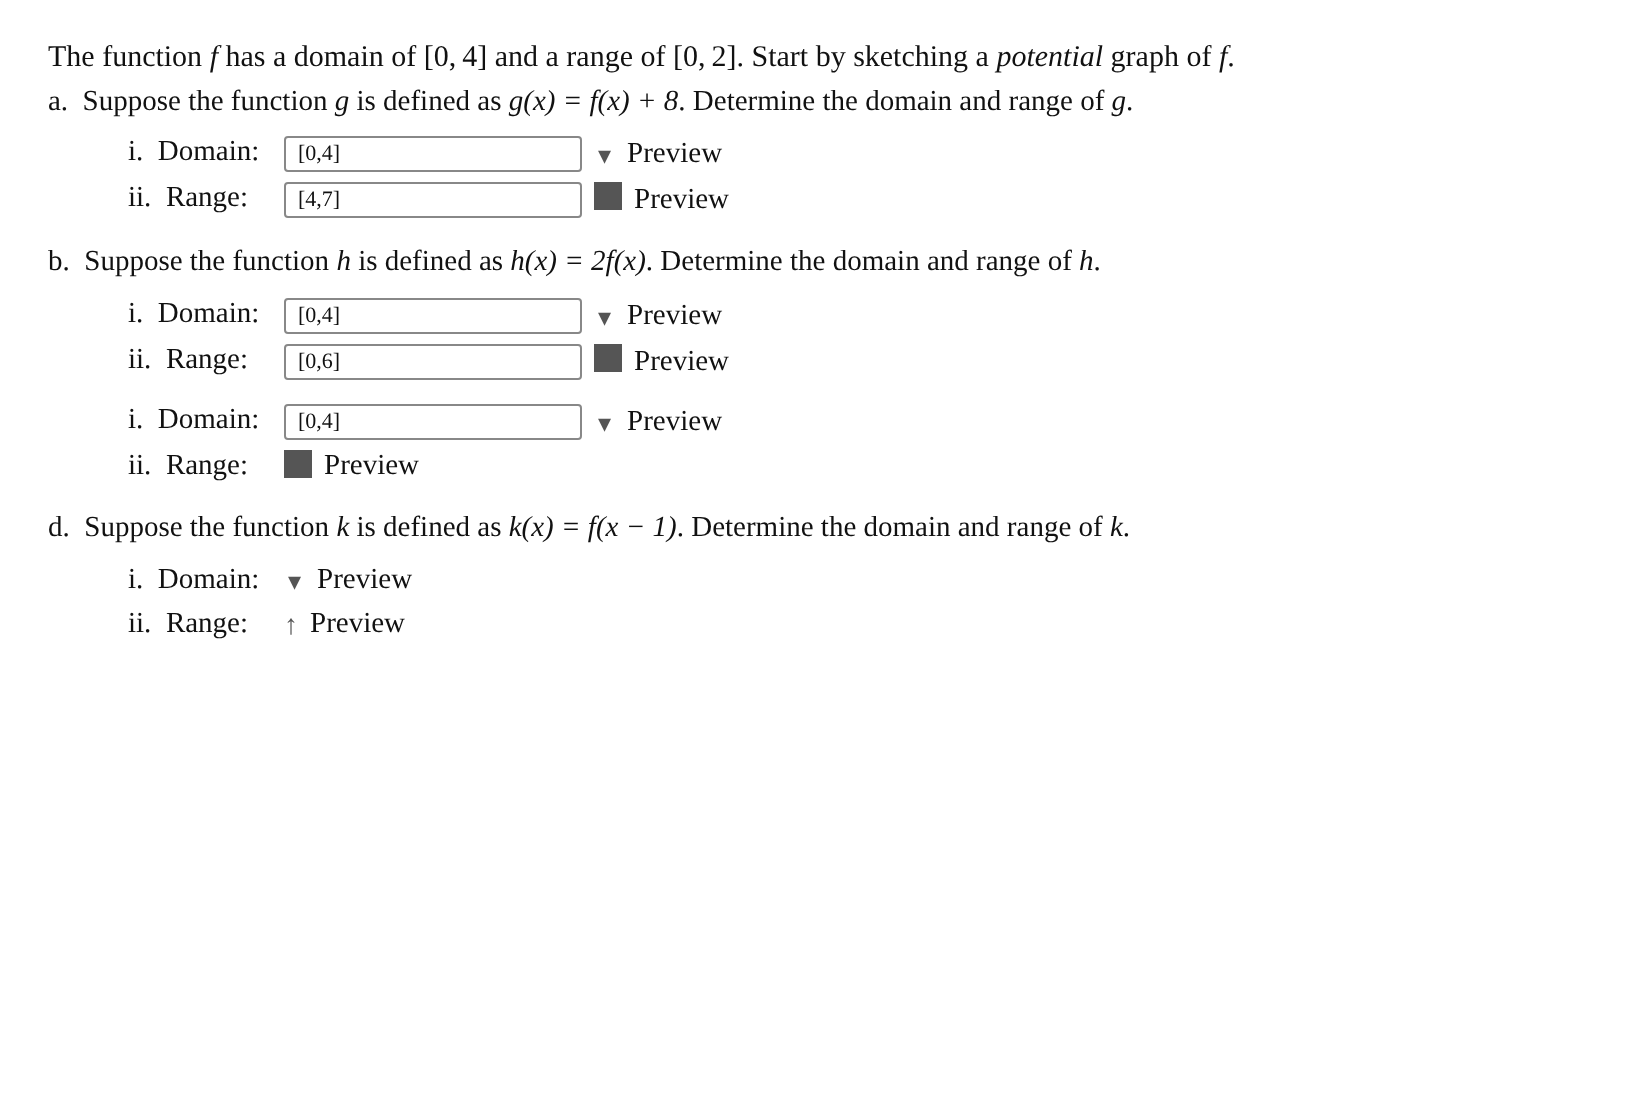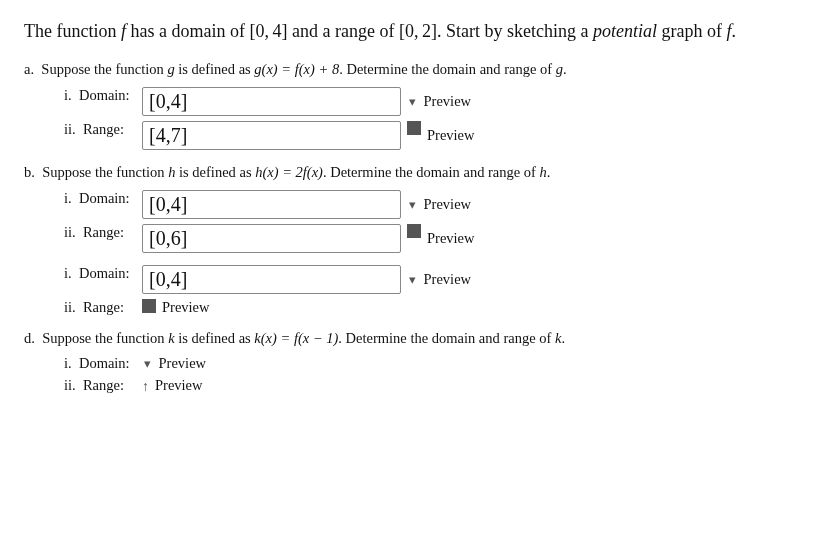--- a/index.html
+++ b/index.html
@@ -6,22 +6,21 @@
     body {
       background: #fff;
       font-family: Georgia, 'Times New Roman', serif;
       font-size: 15px;
       color: #111;
       width: 825px;
       min-height: 550px;
       padding: 18px 24px 18px 24px;
     }
     .intro {
-      font-size: 18px;
-      margin-bottom: 14px;
+      font-size: 15px;
       line-height: 1.5;
     }
     .italic { font-style: italic; }
     .part {
       margin-bottom: 12px;
     }
     .part-label {
       font-size: 14.5px;
       margin-bottom: 6px;
       line-height: 1.5;
@@ -35,21 +34,21 @@
       gap: 6px;
     }
     .sub-item-label {
       font-size: 14.5px;
       min-width: 72px;
     }
     .input-box {
       border: 1px solid #888;
       border-radius: 2px;
       padding: 2px 6px;
-      font-size: 20px;
+      font-size: 11px;
       font-family: Georgia, 'Times New Roman', serif;
       min-width: 90px;
       background: #fff;
       color: #111;
     }
     .dropdown-btn {
       background: none;
       border: none;
       cursor: pointer;
       padding: 0 2px;

